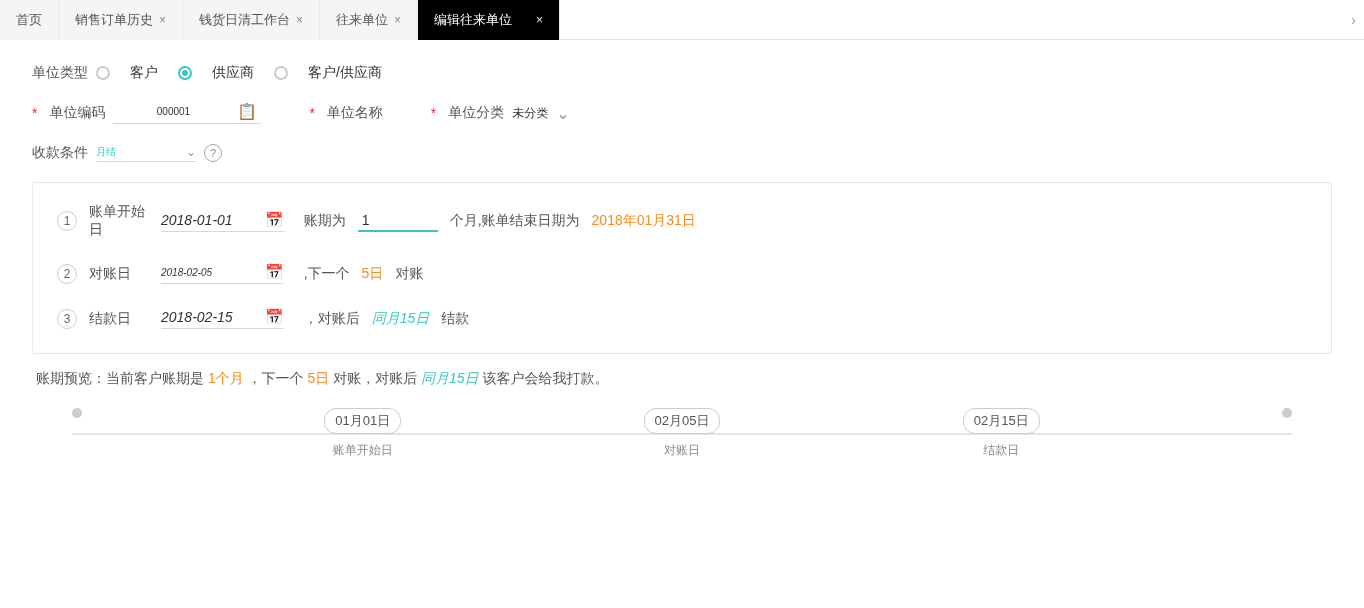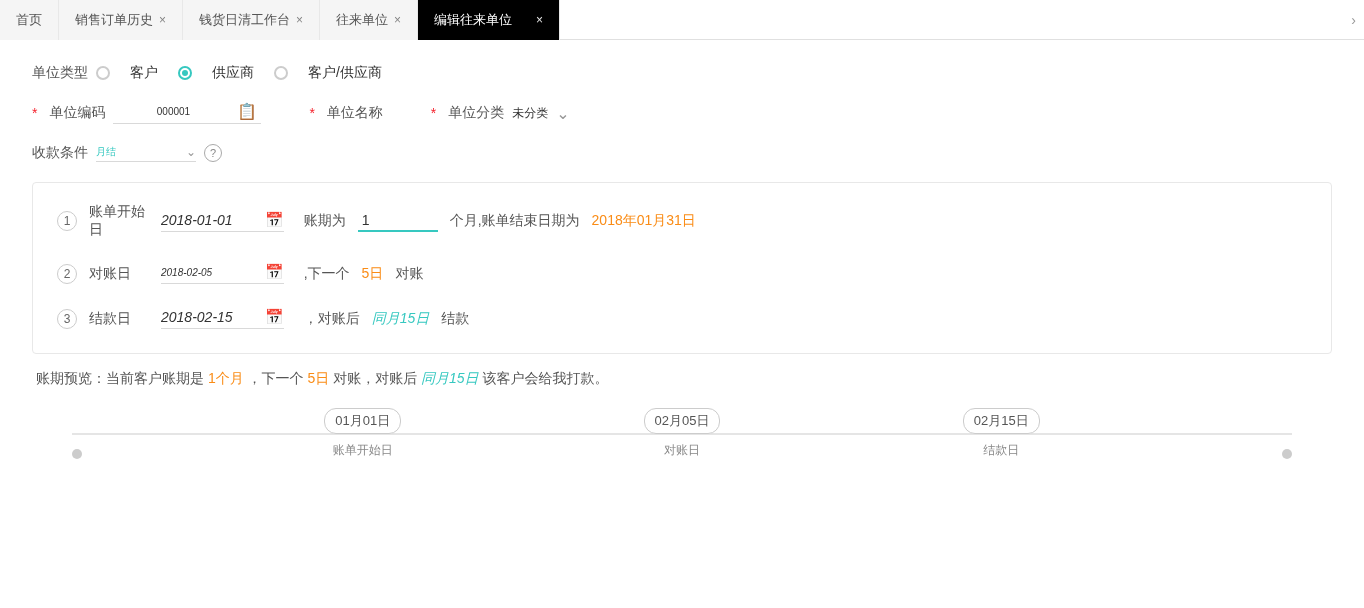--- a/index.html
+++ b/index.html
@@ -273,21 +273,21 @@
       position: absolute;
       left: 40px;
       right: 40px;
       top: 50%;
       height: 1px;
       background: #ccc;
       transform: translateY(-50%);
     }
     .timeline-dots-row {
       display: flex;
-      align-items: flex-end;
+      align-items: flex-start;
       width: 100%;
       justify-content: space-between;
       position: relative;
       z-index: 2;
     }
     .timeline-point {
       display: flex;
       flex-direction: column;
       align-items: center;
       gap: 8px;

